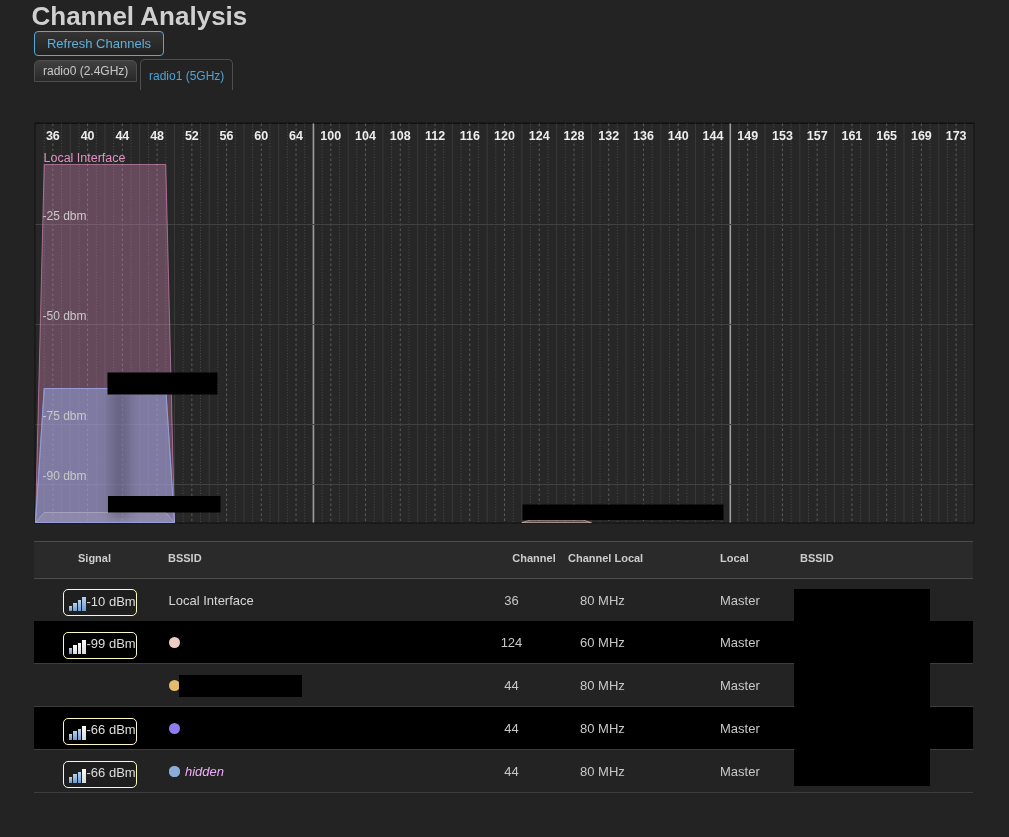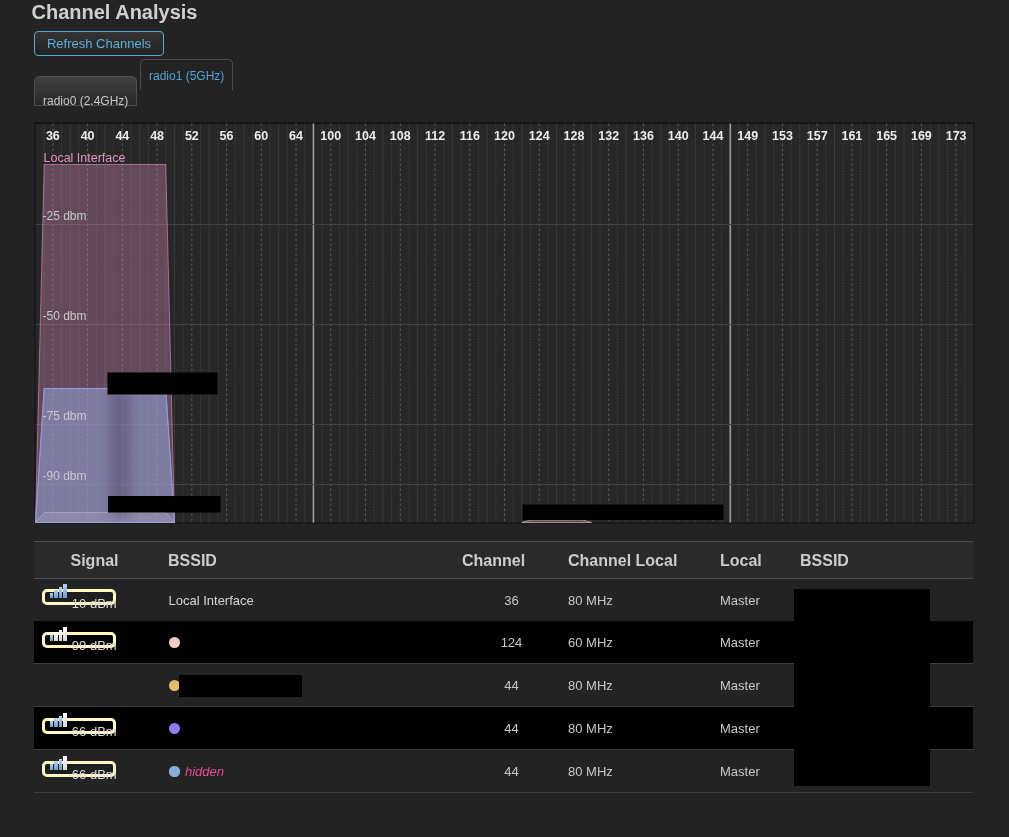--- a/index.html
+++ b/index.html
@@ -1,44 +1,44 @@
 <!DOCTYPE html>
 <html><head><meta charset="utf-8"><title>Channel Analysis</title><style>
 *{box-sizing:border-box;margin:0;padding:0}
 html,body{background:#232323;width:1009px;height:837px;font-family:"Liberation Sans",sans-serif;position:relative;overflow:hidden}
-h1{position:absolute;left:31.5px;top:1px;font-size:20px;font-weight:bold;color:#d0d0d0}
+h1{position:absolute;left:31.5px;top:1px;font-size:26px;font-weight:bold;color:#d0d0d0}
 #btn{position:absolute;left:34px;top:31px;width:130px;height:25px;border:1px solid #56a9d6;border-radius:4px;
  background:linear-gradient(#343434,#222);color:#5fb0da;font-size:13px;text-align:center;line-height:23px}
-#tab0{position:absolute;left:34px;top:76px;height:22px;padding:14px 8px;border:1px solid #4e4e4e;border-radius:5px 5px 0 0;
+#tab0{position:absolute;left:34px;top:60px;height:22px;padding:0 8px;border:1px solid #4e4e4e;border-radius:5px 5px 0 0;
  background:linear-gradient(#414141,#282828);color:#c8c8c8;font-size:12px;line-height:21px}
 #tab1{position:absolute;left:140px;top:59px;height:31px;padding:0 8px;border:1px solid #4e4e4e;border-bottom:none;border-radius:5px 5px 0 0;
  background:#232323;color:#4ea3d8;font-size:12px;line-height:33px}
 #chart{position:absolute;left:33.5px;top:121.5px}
 .chn{fill:#ededed;font-size:12.5px;font-weight:bold;font-family:"Liberation Sans",sans-serif}
 .dbm{fill:#c9c9c9;font-size:12px;font-family:"Liberation Sans",sans-serif}
 .lif{fill:rgb(228,146,196);font-size:12.5px;font-family:"Liberation Sans",sans-serif}
 #tbl{position:absolute;left:34px;top:541px;width:939px;height:253px}
-#thead{position:absolute;left:0;top:0;width:939px;height:37.5px;background:#2a2a2a;border-top:1px solid #4c4c4c;border-bottom:1px solid #4c4c4c;color:#cccccc;font-weight:bold;font-size:16px}
+#thead{position:absolute;left:0;top:0;width:939px;height:37.5px;background:#2a2a2a;border-top:1px solid #4c4c4c;border-bottom:1px solid #4c4c4c;color:#cccccc;font-weight:bold;font-size:11px}
 #thead span{position:absolute;top:10px}
 .tr{position:absolute;left:0;width:939px;height:43px;border-bottom:1px solid #3d3d3d;font-size:13px;color:#c8c8c8}
 .tr.even{background:#000000}
 .tr span{position:absolute}
 .csig{left:0;width:120px;top:0;height:43px}
-.sig{position:absolute;left:8px;top:10.5px;width:74px;height:16px;border:3px solid #fef9c3;border-radius:5px;background:rgba(0,0,0,0.12)}
+.sig{position:absolute;left:29px;top:10.5px;width:74px;height:27px;border:1px solid #fef9c3;border-radius:5px;background:rgba(0,0,0,0.12)}
 .bar{position:absolute;bottom:4px;width:3.6px;display:block}
 .bar.b{background:linear-gradient(#b6d2ee,#6f9bcd)}
 .bar.w{background:linear-gradient(#fdfdfd,#d9d9d9)}
 .st{position:absolute;left:22.5px;top:3.5px;font-size:13px;color:#dddddd;white-space:nowrap}
 .cssid{left:134px;top:0;width:330px;height:43px}
 .dot{position:absolute;left:0.5px;top:16px;width:11px;height:11px;border-radius:50%}
 .sst{position:absolute;left:17px;top:14px;color:#d6d6d6}
-.hid{font-style:italic;color:#ec4899}
+.hid{font-style:italic;color:#f0abfc}
 .blk{position:absolute;background:#000}
 .cch{left:422.5px;width:110px;text-align:center;top:14px}
-.cwd{left:534px;top:14px}
+.cwd{left:546px;top:14px}
 .cmode{left:686px;top:14px}
 </style></head><body>
 <h1>Channel Analysis</h1>
 <div id="btn">Refresh Channels</div>
 <div id="tab0">radio0 (2.4GHz)</div>
 <div id="tab1">radio1 (5GHz)</div>
 <svg id="chart" width="941" height="402" viewBox="33.5 121.5 941 402" xmlns="http://www.w3.org/2000/svg">
 <rect x="34" y="122" width="940" height="401" fill="#101010"></rect>
 <rect x="35" y="123.5" width="938" height="398.5" fill="#272727"></rect>
 <line x1="43.69" y1="123" x2="43.69" y2="522" stroke="#4d4d4d" stroke-width="1" stroke-dasharray="1,1.8"></line>
@@ -198,21 +198,21 @@
     <text x="42" y="419.5" class="dbm">-75 dbm</text>
     <text x="42" y="479.5" class="dbm">-90 dbm</text>
 <rect x="107" y="372" width="110" height="22" fill="#000"></rect>
 <rect x="107.5" y="495.5" width="112.5" height="16.5" fill="#000"></rect>
 <rect x="522" y="504" width="201" height="15.5" fill="#000"></rect>
 </svg>
 <div id="tbl">
 <div id="thead">
  <span style="left:0px;width:121px;text-align:center">Signal</span>
  <span style="left:134px">BSSID</span>
- <span style="left:428px;width:110px;text-align:left">Channel</span>
+ <span style="left:445px;width:110px;text-align:center">Channel</span>
  <span style="left:534px">Channel Local</span>
  <span style="left:686px">Local</span>
  <span style="left:766px">BSSID</span>
 </div>
 <div class="tr odd" style="top:37.5px">
   <span class="csig">
         <span class="sig">
           <i class="bar b" style="left:4.5px;height:5.5px"></i>
           <i class="bar b" style="left:9.1px;height:8.5px"></i>
           <i class="bar b" style="left:13.7px;height:11px"></i>

